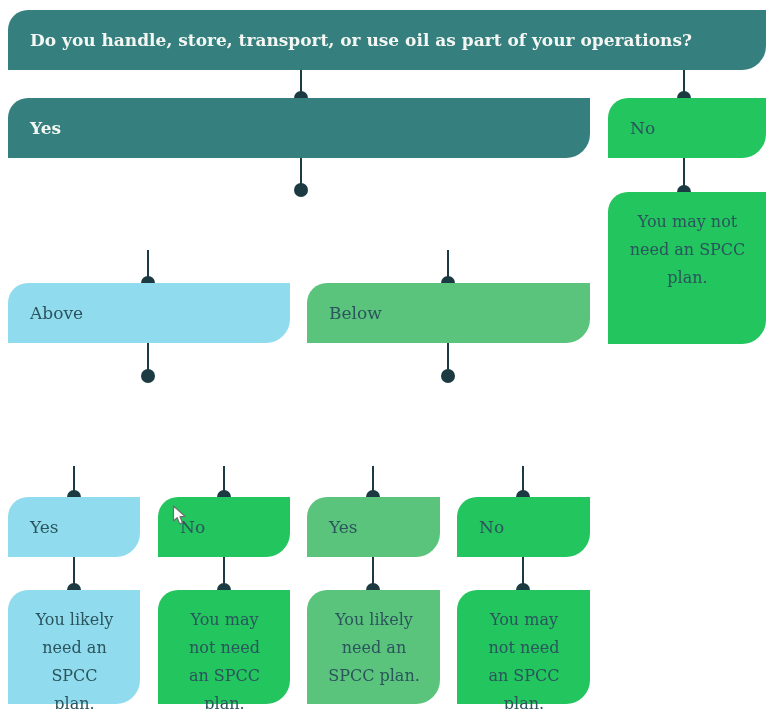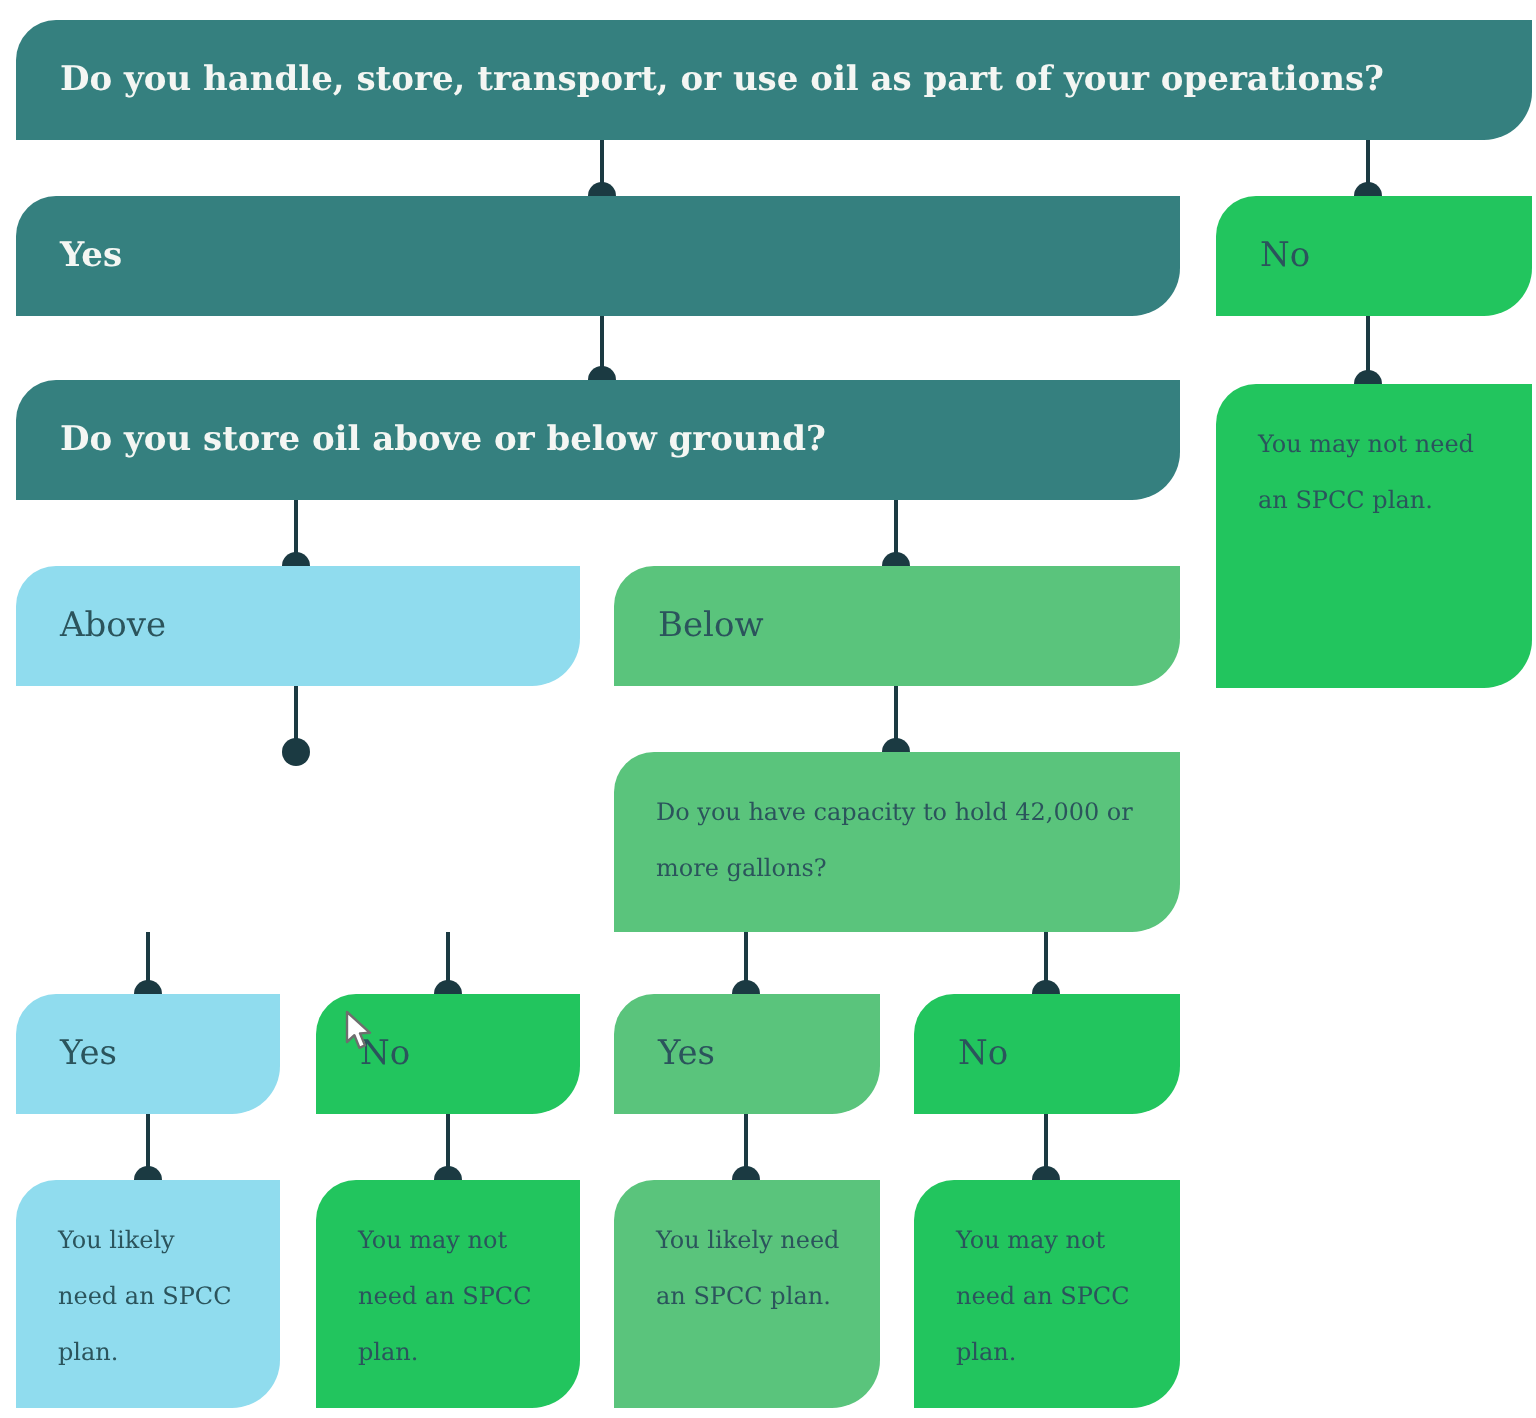--- a/index.html
+++ b/index.html
@@ -18,22 +18,23 @@
     font-size: 17px;
     color: #2b545c;
   }
   .single {
     display: flex;
     align-items: center;
     padding: 0 18px 0 22px;
   }
   .multi {
     padding: 16px 20px 0 21px;
-    font-size: 12px;
+    font-size: 16px;
     line-height: 28px;
+    text-align: center;
   }
   .teal  { background: #35807f; color: #f4f6f3; font-weight: bold; }
   .blue  { background: #90dcee; }
   .green { background: #5ac47c; }
   .gray  { background: #22c55e; }
   .connector {
     position: absolute;
     width: 2px;
     background: #1b3a42;
   }
@@ -65,33 +66,31 @@
 
   <div class="connector" style="left:300px; top:70px; height:28px;"></div>
   <div class="connector" style="left:683px; top:70px; height:28px;"></div>
 
   <div class="node teal single" style="left:8px; top:98px; width:582px; height:60px;">Yes</div>
   <div class="node gray single" style="left:608px; top:98px; width:158px; height:60px;">No</div>
 
   <div class="connector" style="left:300px; top:158px; height:32px;"></div>
   <div class="connector" style="left:683px; top:158px; height:34px;"></div>
 
-  <div class="node teal single" style="left:8px; top:190px; width:582px; height:60px;">Do you store oil above or below ground?</div>
   <div class="node gray multi" style="left:608px; top:192px; width:158px; height:152px;">You may not need an SPCC plan.</div>
 
   <div class="connector" style="left:147px; top:250px; height:33px;"></div>
   <div class="connector" style="left:447px; top:250px; height:33px;"></div>
 
   <div class="node green single" style="left:307px; top:283px; width:283px; height:60px;">Below</div>
   <div class="node blue single" style="left:8px; top:283px; width:282px; height:60px;">Above</div>
 
   <div class="connector" style="left:147px; top:343px; height:33px;"></div>
   <div class="connector" style="left:447px; top:343px; height:33px;"></div>
 
-  <div class="node green multi" style="left:307px; top:376px; width:283px; height:90px;">Do you have capacity to hold 42,000 or more gallons?</div>
 
   <div class="connector" style="left:73px;  top:466px; height:31px;"></div>
   <div class="connector" style="left:223px; top:466px; height:31px;"></div>
   <div class="connector" style="left:372px; top:466px; height:31px;"></div>
   <div class="connector" style="left:522px; top:466px; height:31px;"></div>
 
   <div class="node blue single" style="left:8px; top:497px; width:132px; height:60px;">Yes</div>
   <div class="node gray single" style="left:158px; top:497px; width:132px; height:60px;">No</div>
   <div class="node green single" style="left:307px; top:497px; width:133px; height:60px;">Yes</div>
   <div class="node gray single" style="left:457px; top:497px; width:133px; height:60px;">No</div>

